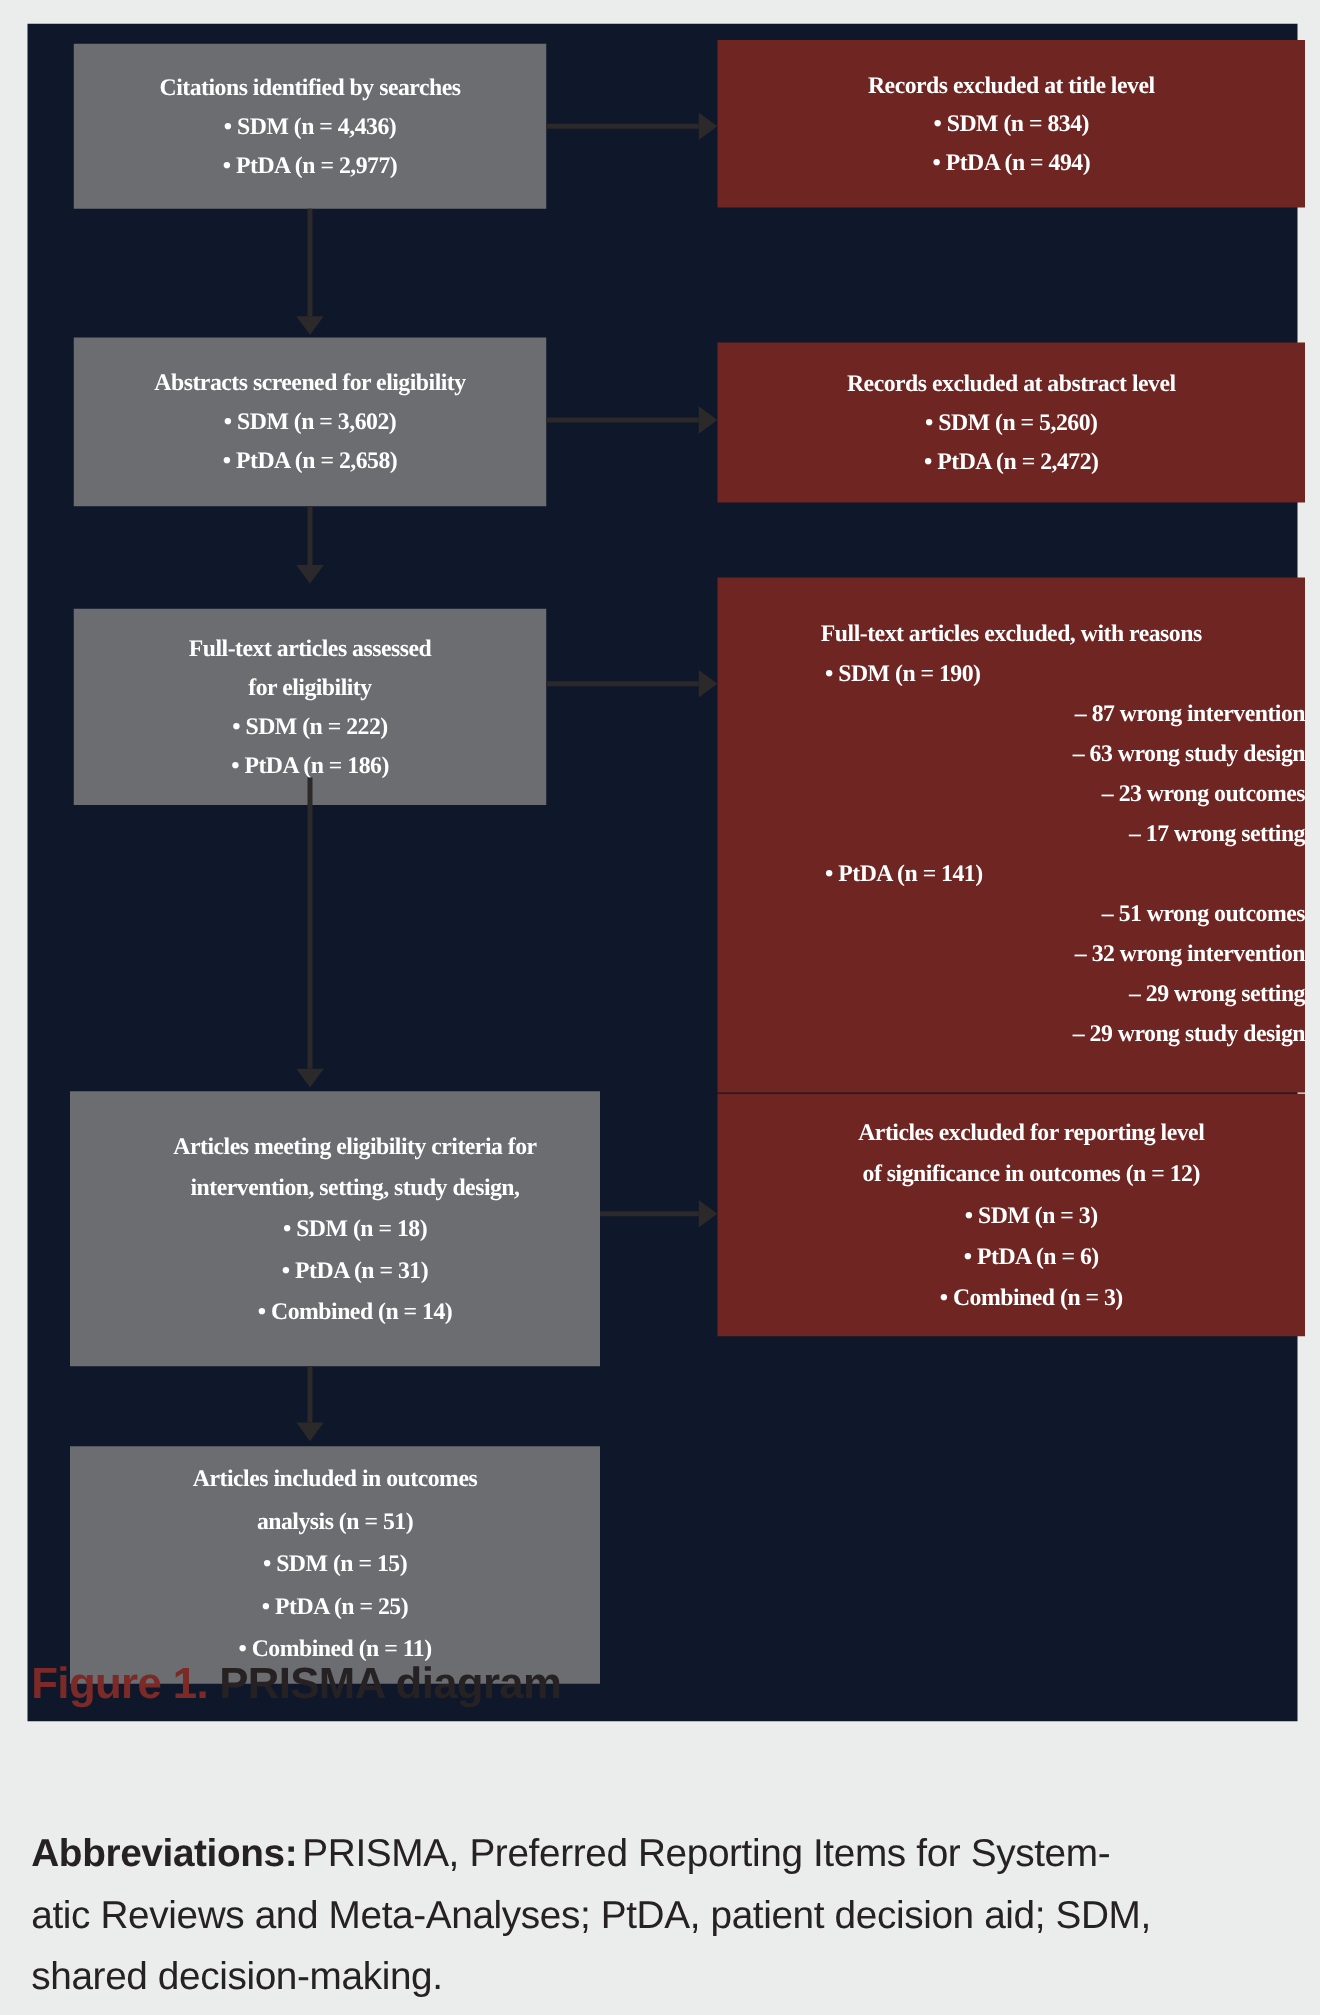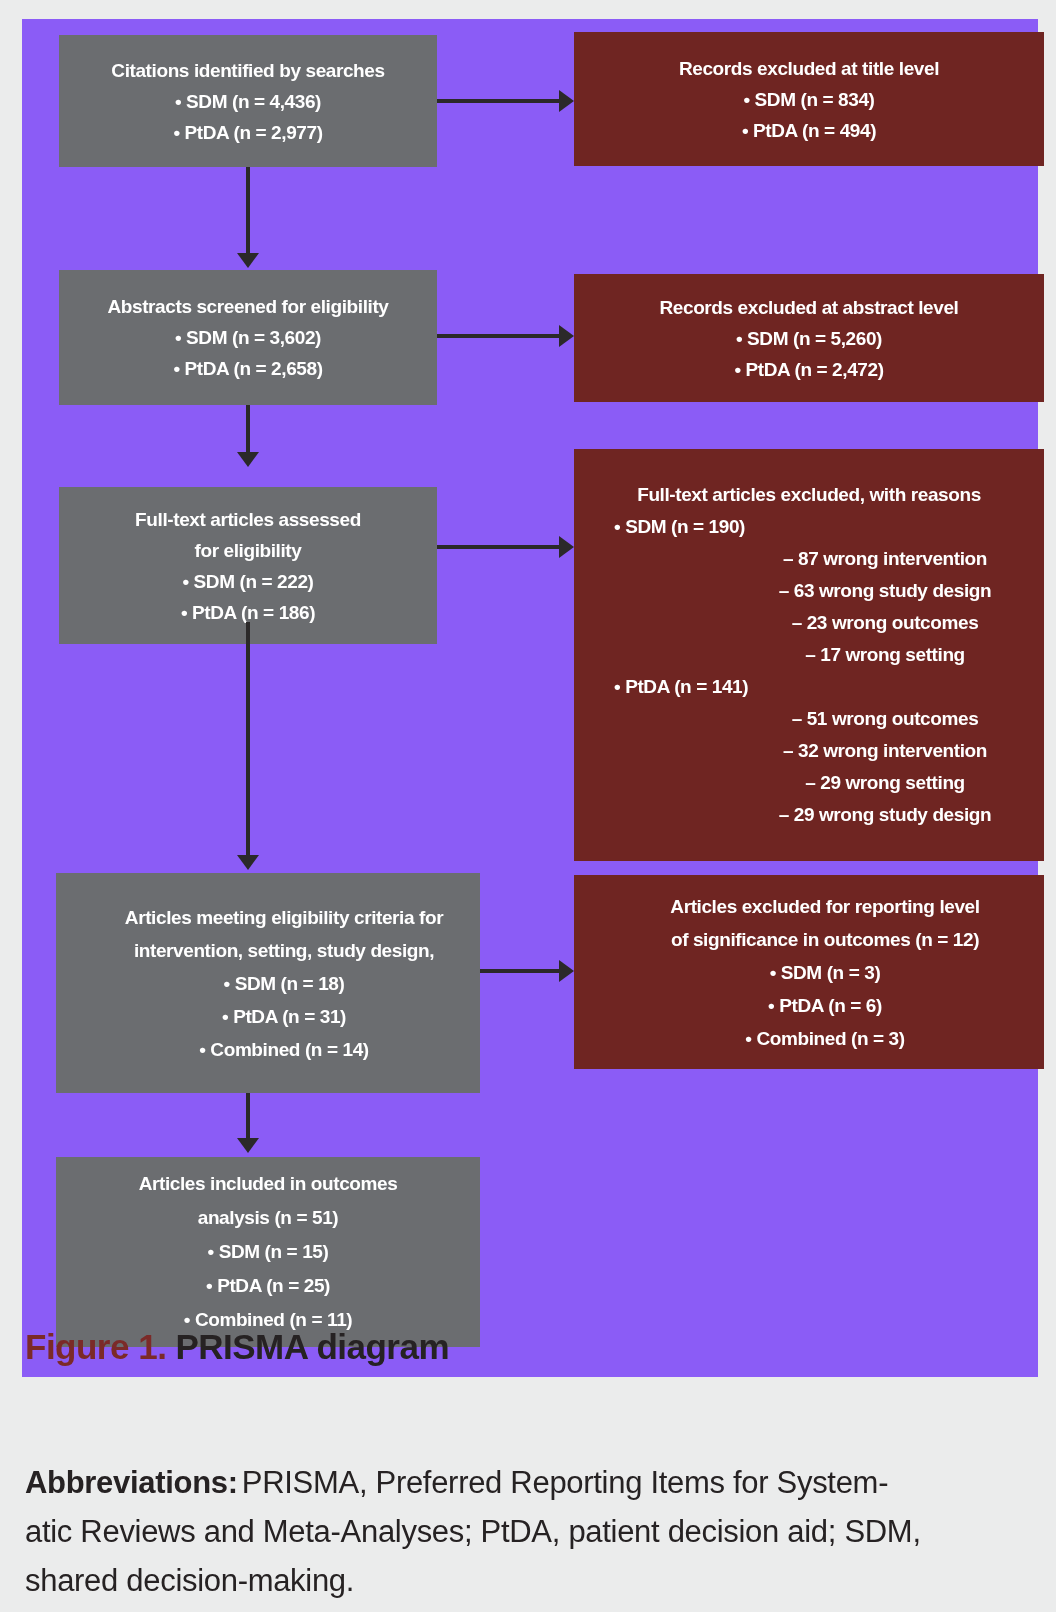--- a/index.html
+++ b/index.html
@@ -3,38 +3,39 @@
 <meta charset="utf-8">
 <style>
   html,body { margin:0; padding:0; }
   body {
     width:1056px; height:1612px; position:relative;
     background:#ebecec;
     font-family:"Liberation Sans", sans-serif;
   }
   .panel {
     position:absolute; left:22px; top:19px; width:1016px; height:1358px;
-    background:#8b5cf6;
+    background:#0f172a;
+    font-family:Liberation Serif, serif;
   }
   
   .box {
     position:absolute; box-sizing:border-box;
     display:flex; flex-direction:column; justify-content:center;
     color:#ffffff; font-weight:bold; font-size:19px; letter-spacing:-0.4px;
     text-align:center;
   }
   .box.gray { background:#6b6d70; left:37px; width:378px; }
   .box.gray.wide { left:34px; width:424px; }
   .box.red { background:#6f2522; left:552px; width:470px; }
   .ln { line-height:31px; }
   #g4 .ln, #r4 .ln { line-height:33px;padding-left:32px; }
   #g5 .ln { line-height:34px; }
   #r3 .ln { line-height:32px; }
-  .ln-left  { text-align:left; padding-left:40px; }
-  .ln-dash  { text-align:center; padding-left:152px; }
+  .ln-left  { text-align:left; padding-left:86px; }
+  .ln-dash  { text-align:right; padding-left:152px; }
   
   .shaft-v { position:absolute; left:224px; width:4px; background:#2b2929; }
   .shaft-h { position:absolute; height:4px; background:#2b2929; }
   .head-down {
     position:absolute; left:215px; width:0; height:0;
     border-left:11px solid transparent; border-right:11px solid transparent;
     border-top:15px solid #2b2929;
   }
   .head-right {
     position:absolute; width:0; height:0;
@@ -100,21 +101,21 @@
     <div class="ln">• SDM (n = 834)</div>
     <div class="ln">• PtDA (n = 494)</div>
   </div>
 
   <div id="r2" class="box red" style="top:255px;height:128px">
     <div class="ln">Records excluded at abstract level</div>
     <div class="ln">• SDM (n = 5,260)</div>
     <div class="ln">• PtDA (n = 2,472)</div>
   </div>
 
-  <div id="r3" class="box red" style="top:430px;height:412px">
+  <div id="r3" class="box red" style="top:443px;height:412px">
     <div class="ln">Full-text articles excluded, with reasons</div>
     <div class="ln ln-left">• SDM (n = 190)</div>
     <div class="ln ln-dash">– 87 wrong intervention</div>
     <div class="ln ln-dash">– 63 wrong study design</div>
     <div class="ln ln-dash">– 23 wrong outcomes</div>
     <div class="ln ln-dash">– 17 wrong setting</div>
     <div class="ln ln-left">• PtDA (n = 141)</div>
     <div class="ln ln-dash">– 51 wrong outcomes</div>
     <div class="ln ln-dash">– 32 wrong intervention</div>
     <div class="ln ln-dash">– 29 wrong setting</div>

